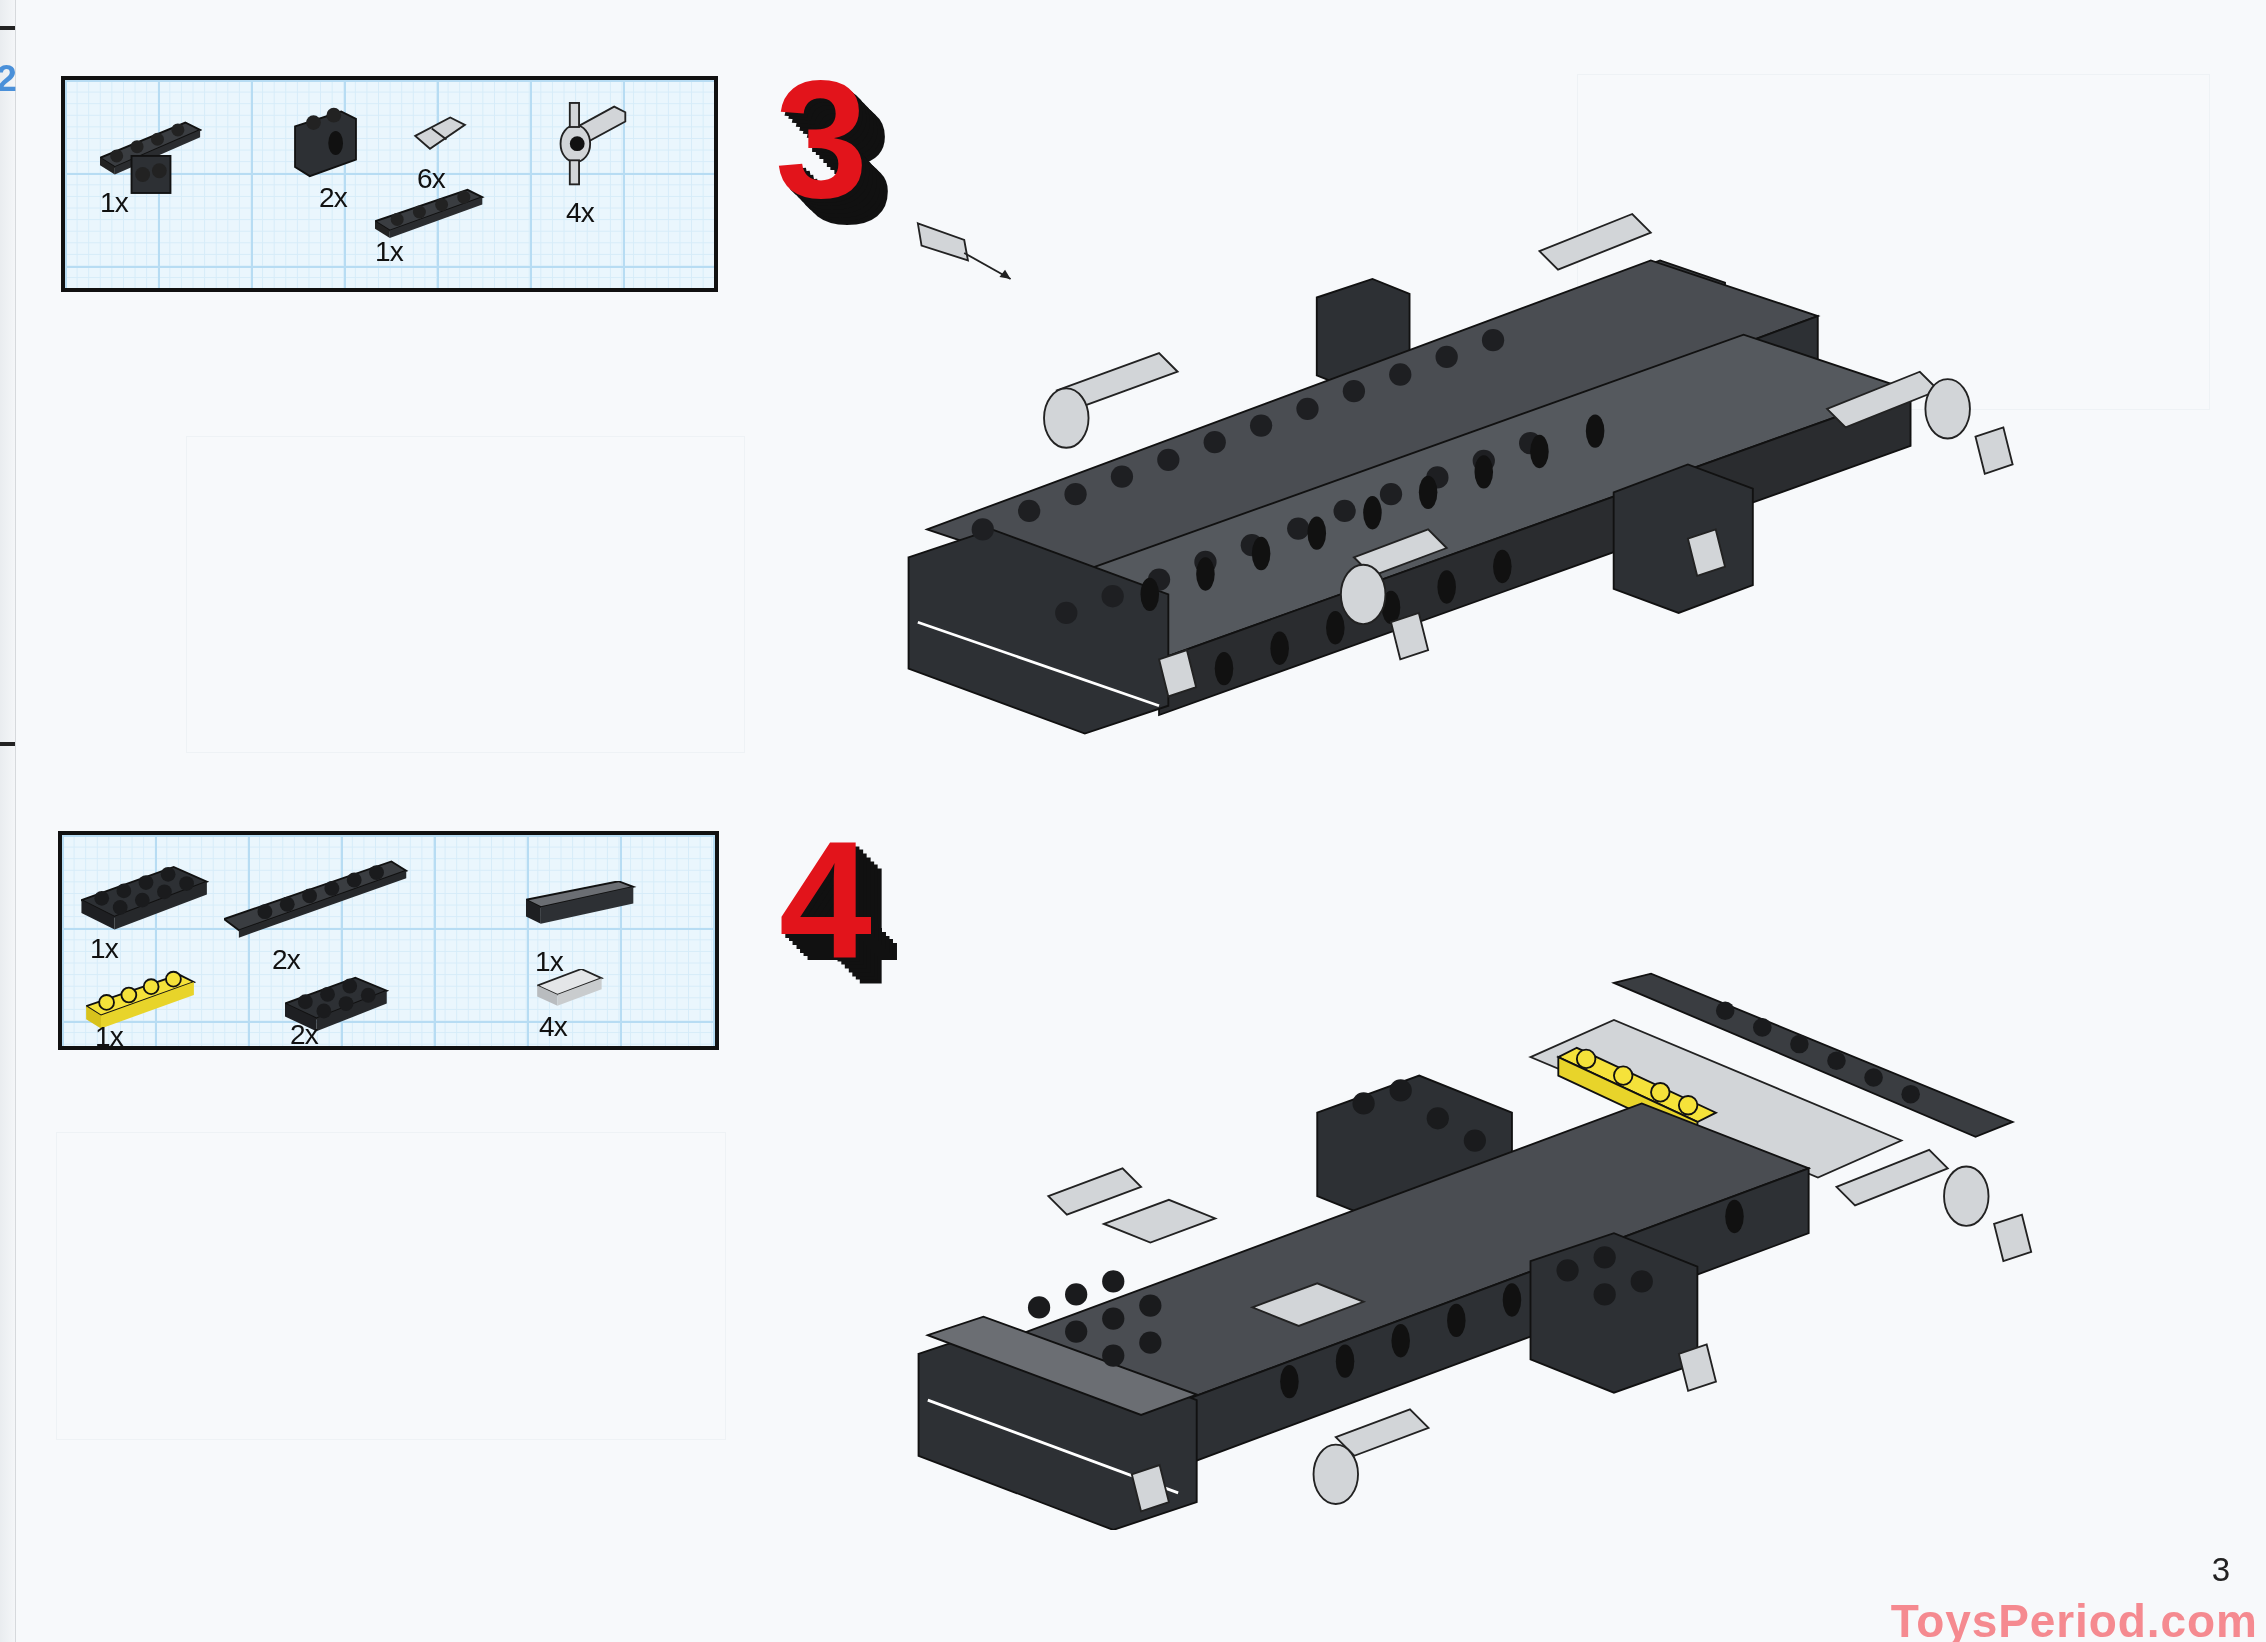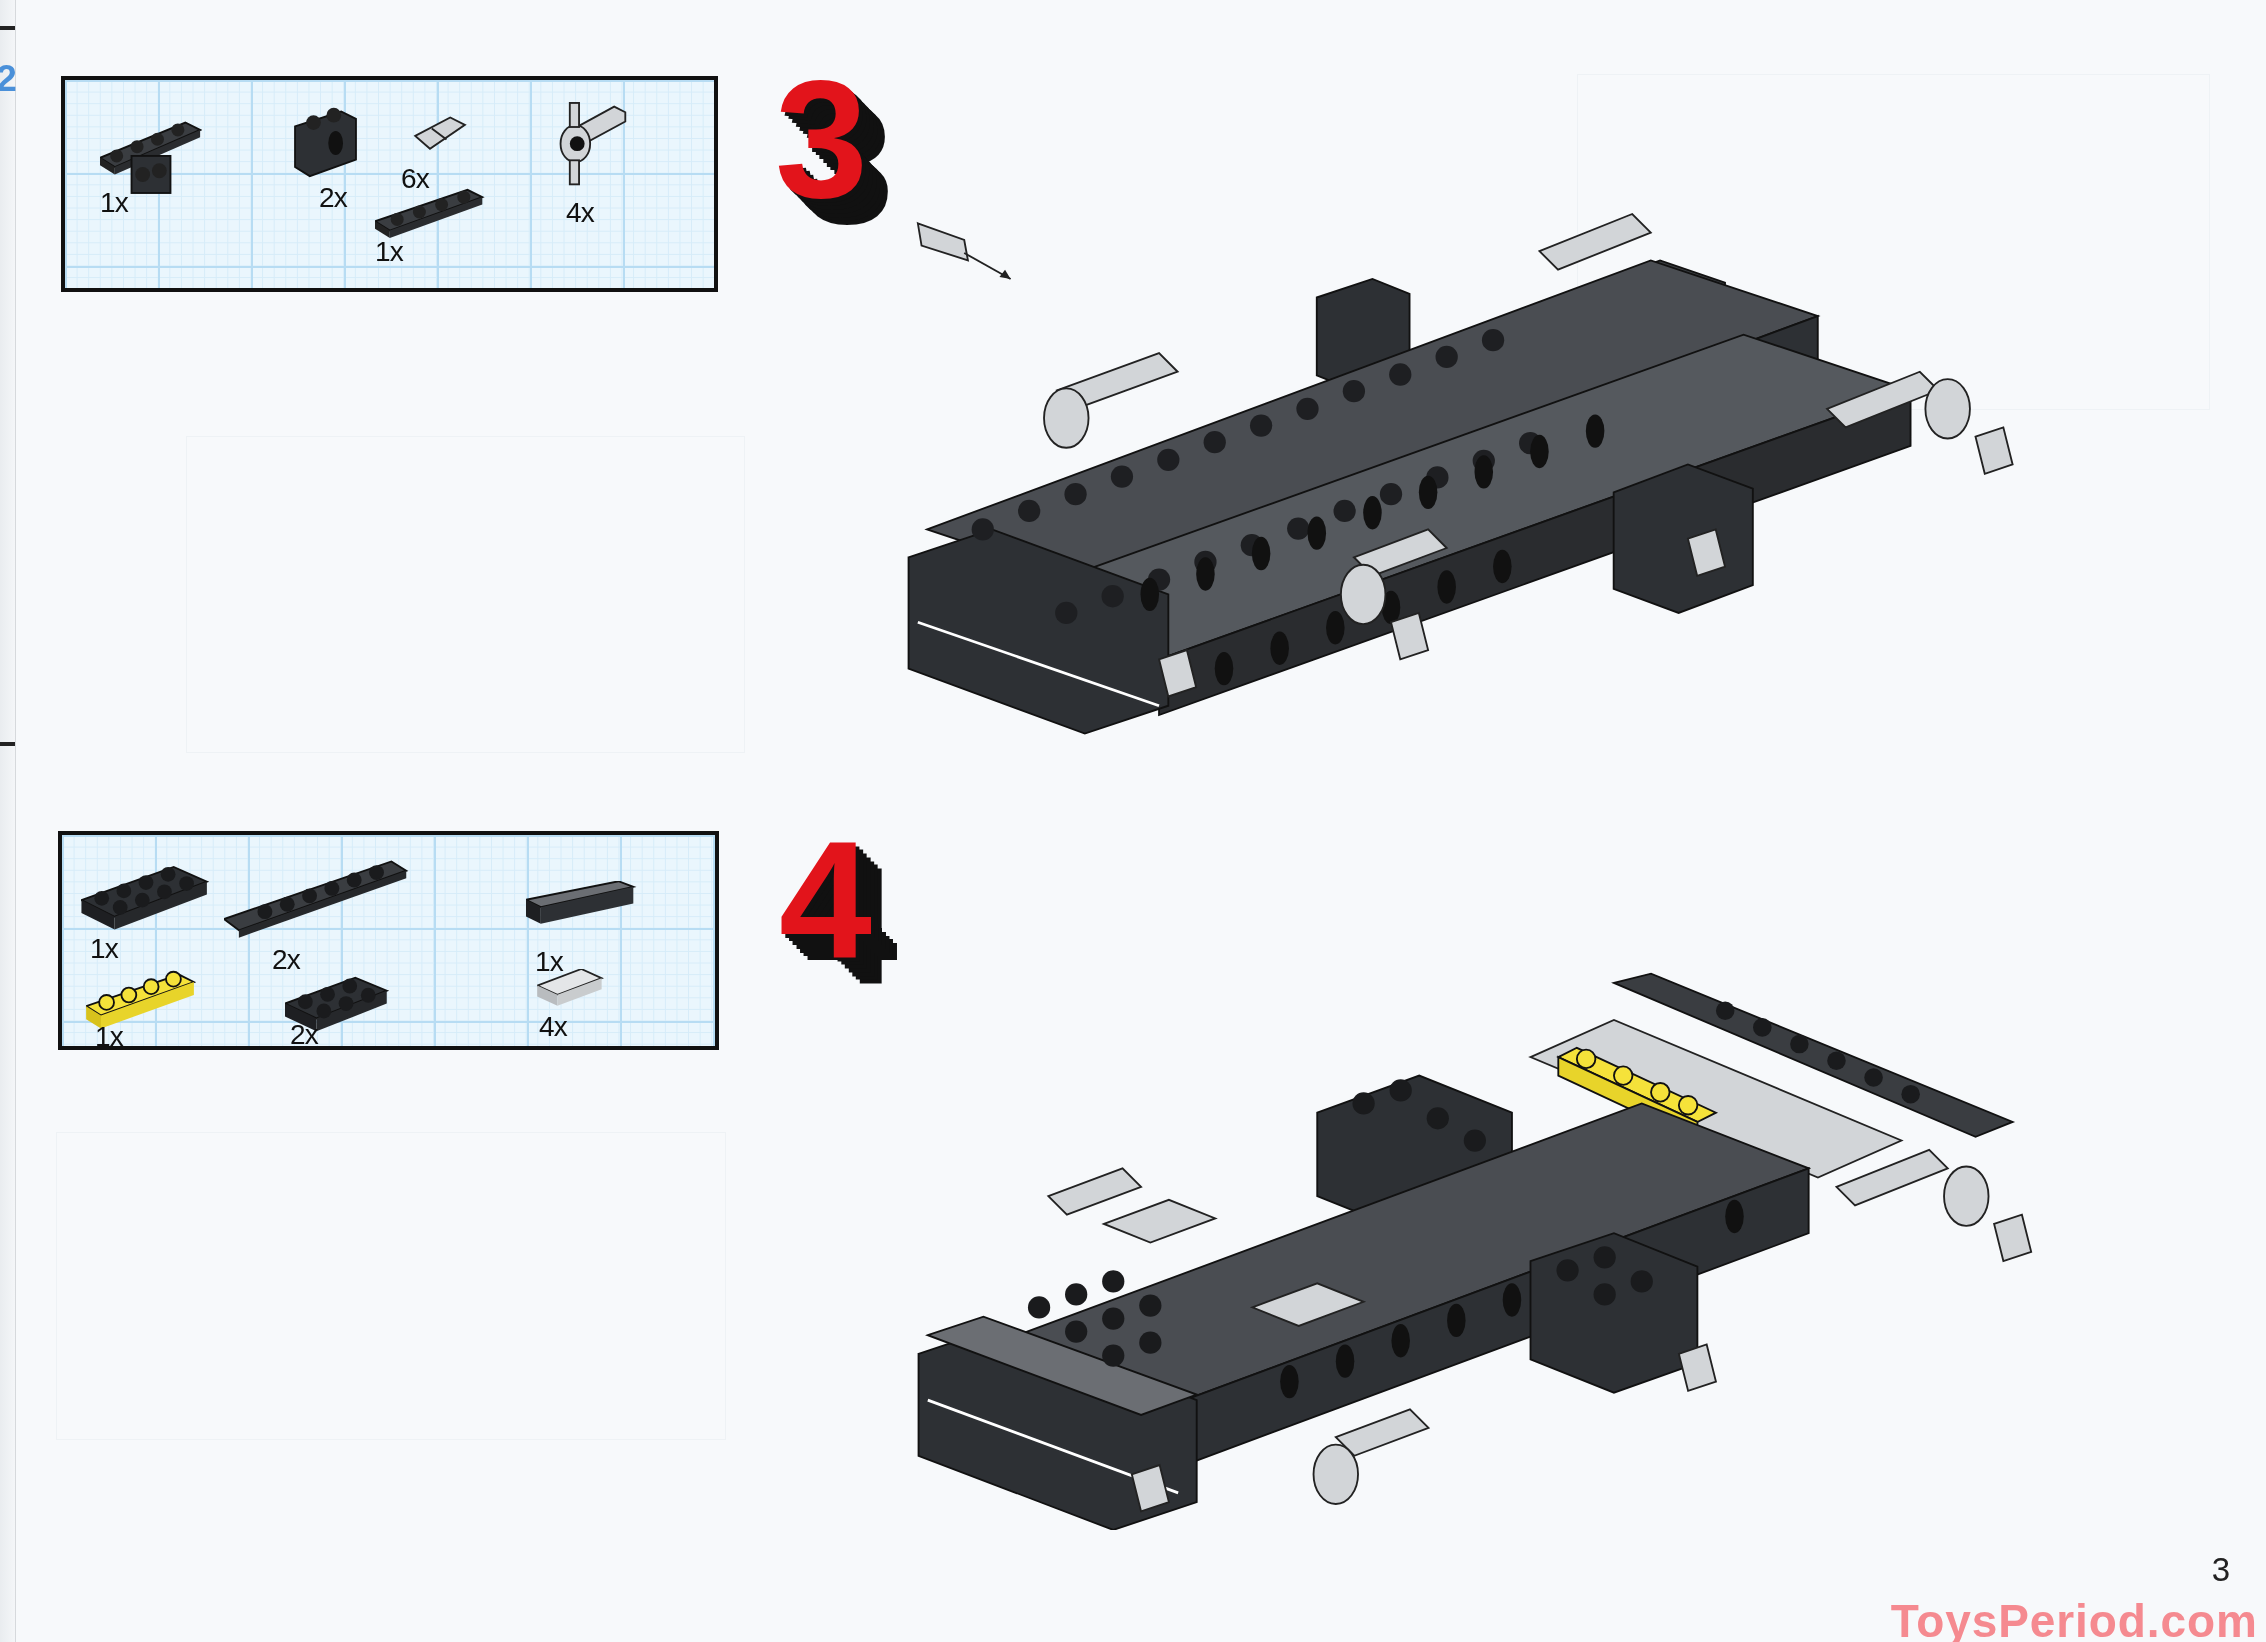--- a/index.html
+++ b/index.html
@@ -57,21 +57,21 @@
     <ellipse cx="46" cy="40" rx="8" ry="13" fill="#111"></ellipse>
     <circle cx="22" cy="18" r="8" fill="#222"></circle>
       <circle cx="44" cy="10" r="8" fill="#222"></circle>
   </svg>
   <div class="qty" style="left:254px;top:102px">2x</div>
 
   <svg class="part" style="left:348px;top:32px" width="56" height="46" viewBox="0 0 60 50">
     <polygon points="2,26 40,6 56,14 18,40" fill="#d2d5d8" stroke="#222" stroke-width="2"></polygon>
     <line x1="20" y1="18" x2="36" y2="30" stroke="#222" stroke-width="2"></line>
   </svg>
-  <div class="qty" style="left:336px;top:83px">6x</div>
+  <div class="qty" style="left:352px;top:83px">6x</div>
 
   <svg class="part" style="left:310px;top:104px" width="111" height="56" viewBox="0 0 120 60">
     <polygon points="0,40 100,6 116,14 16,50" fill="#3a3d41" stroke="#111" stroke-width="2"></polygon>
     <polygon points="0,40 16,50 16,58 0,48" fill="#222"></polygon>
     <polygon points="16,50 116,14 116,22 16,58" fill="#2a2c2f"></polygon>
     <circle cx="24" cy="38" r="7" fill="#222"></circle>
       <circle cx="48" cy="30" r="7" fill="#222"></circle>
       <circle cx="72" cy="22" r="7" fill="#222"></circle>
       <circle cx="96" cy="14" r="7" fill="#222"></circle>
   </svg>

